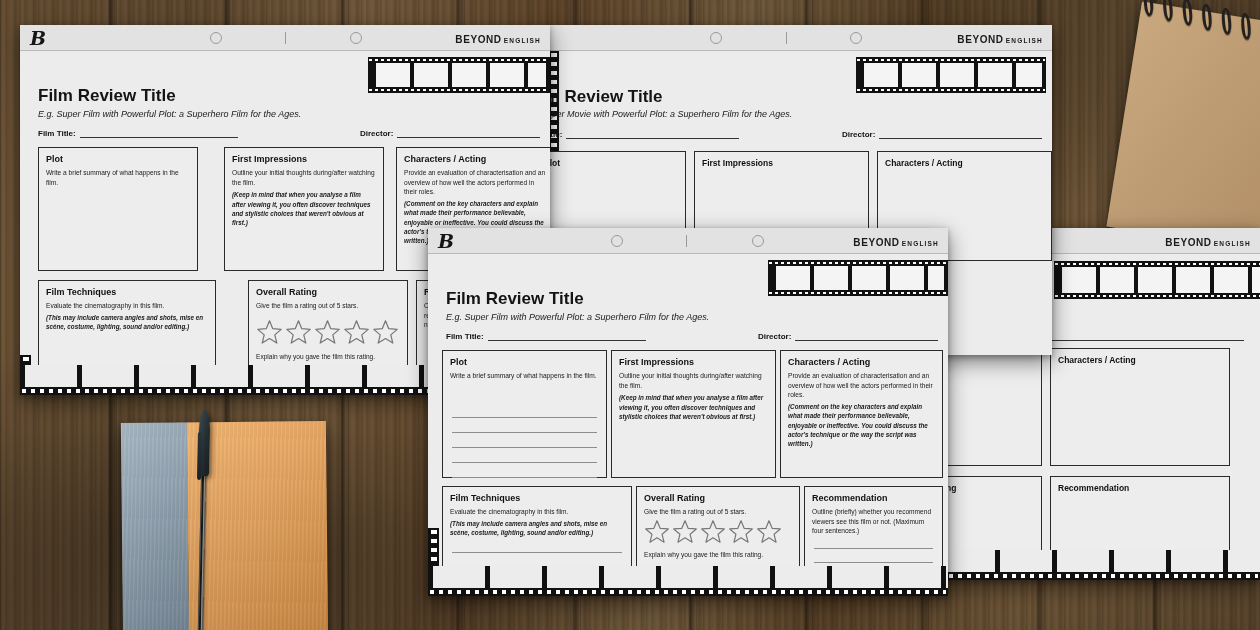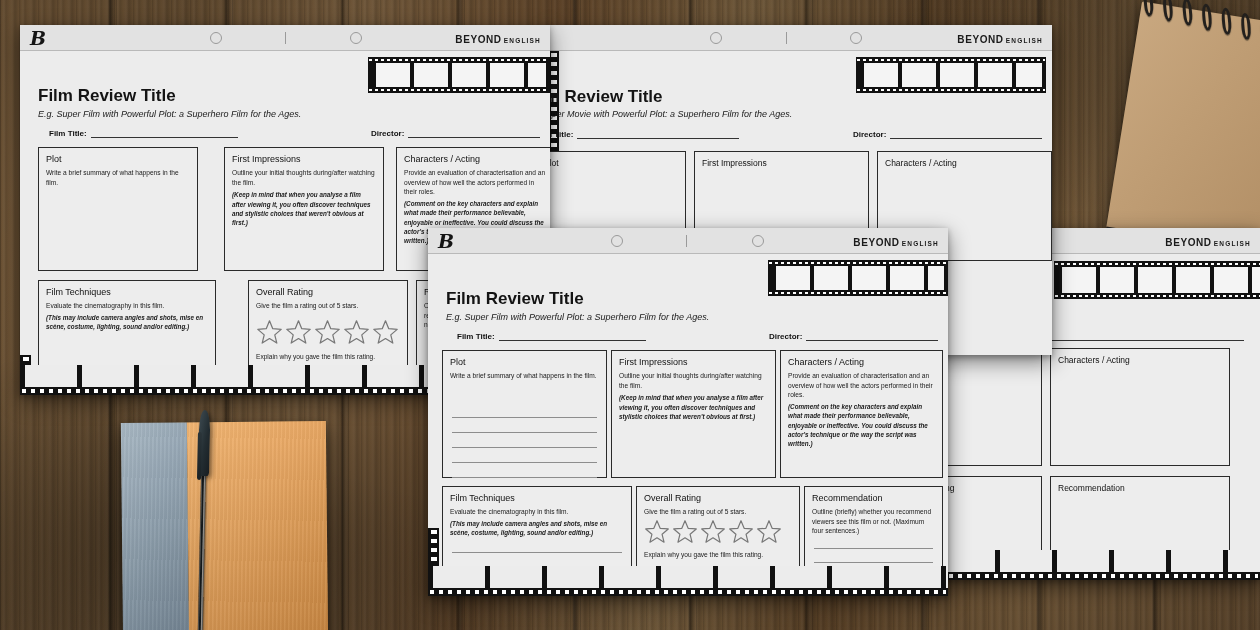--- a/index.html
+++ b/index.html
@@ -168,29 +168,29 @@
   }
   .railh .pf:before{
     content:""; position:absolute; left:2px; right:2px; top:2px; height:4px;
     background:repeating-linear-gradient(90deg,#fff 0 4px,#111 4px 9px);
   }
 
   
   .sh-title{ font-weight:bold; color:#141414; }
   .sh-sub{ font-style:italic; color:#1b1b1b; }
   .fieldrow{ position:absolute; display:flex; align-items:flex-end; }
-  .fieldrow .lbl{ font-weight:bold; white-space:nowrap;margin-left:11px; }
+  .fieldrow .lbl{ font-weight:bold; white-space:nowrap; }
   .fieldrow .rule{ border-bottom:1px solid #333; flex:1; margin-left:4px; }
 
   
   .box{
     position:absolute; background:#ededed;
     border:1.3px solid #2a2a2a;
   }
-  .box h3{ font-weight:normal; color:#111; }
+  .box h3{ font-weight:bold; color:#111; }
   .box p{ color:#1a1a1a; }
   .box p.it{ font-style:italic; font-weight:bold; }
   .lines{ position:absolute; left:0; right:0; }
   .lines i{ display:block; border-bottom:1px solid #8d8d8d; }
 
   
   .stars{ position:absolute; display:flex; }
   .stars svg{ display:block; }
 </style>
 </head>

